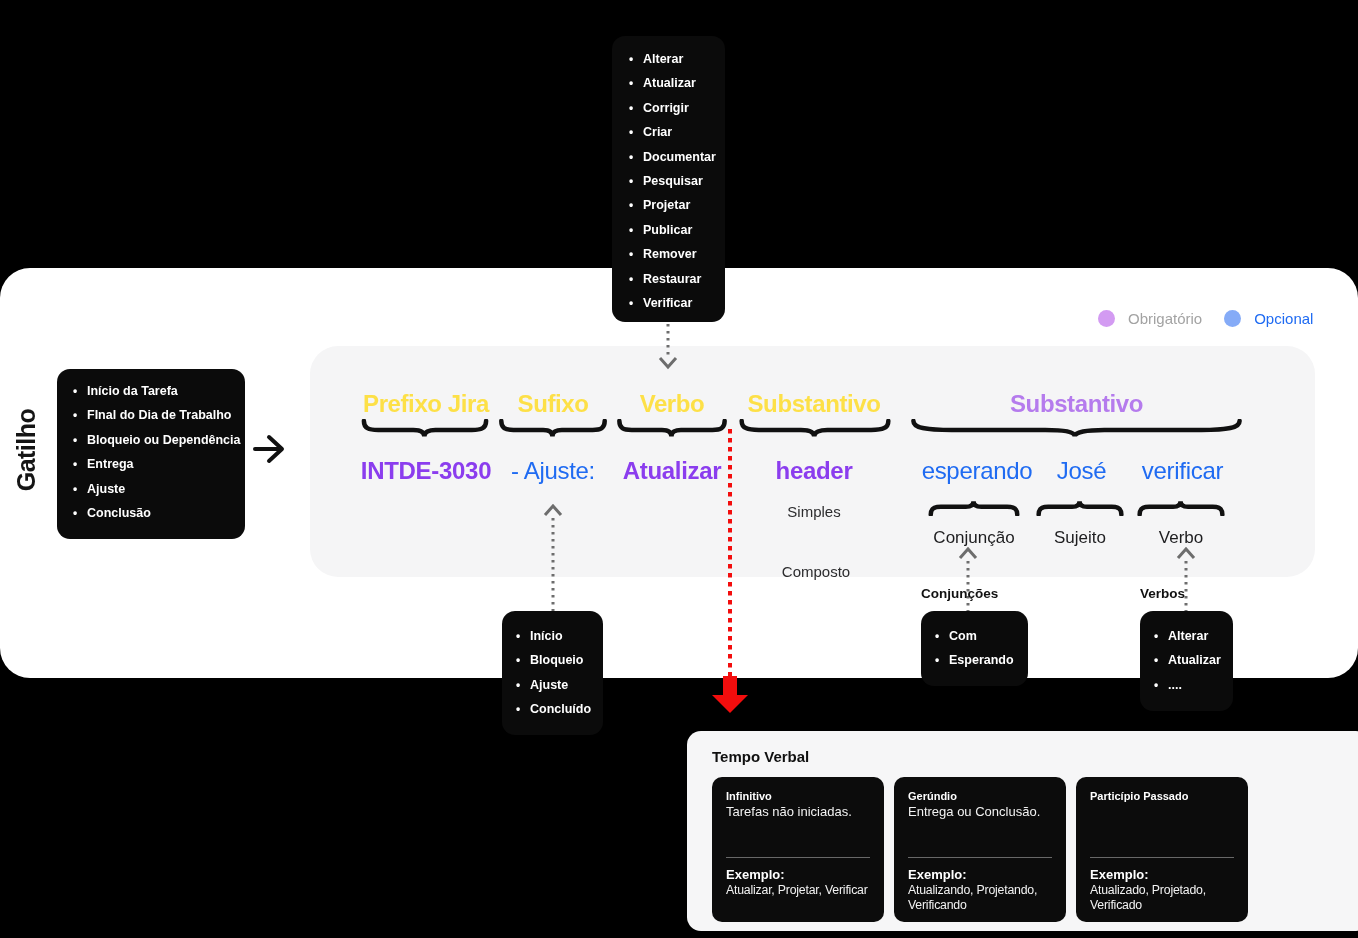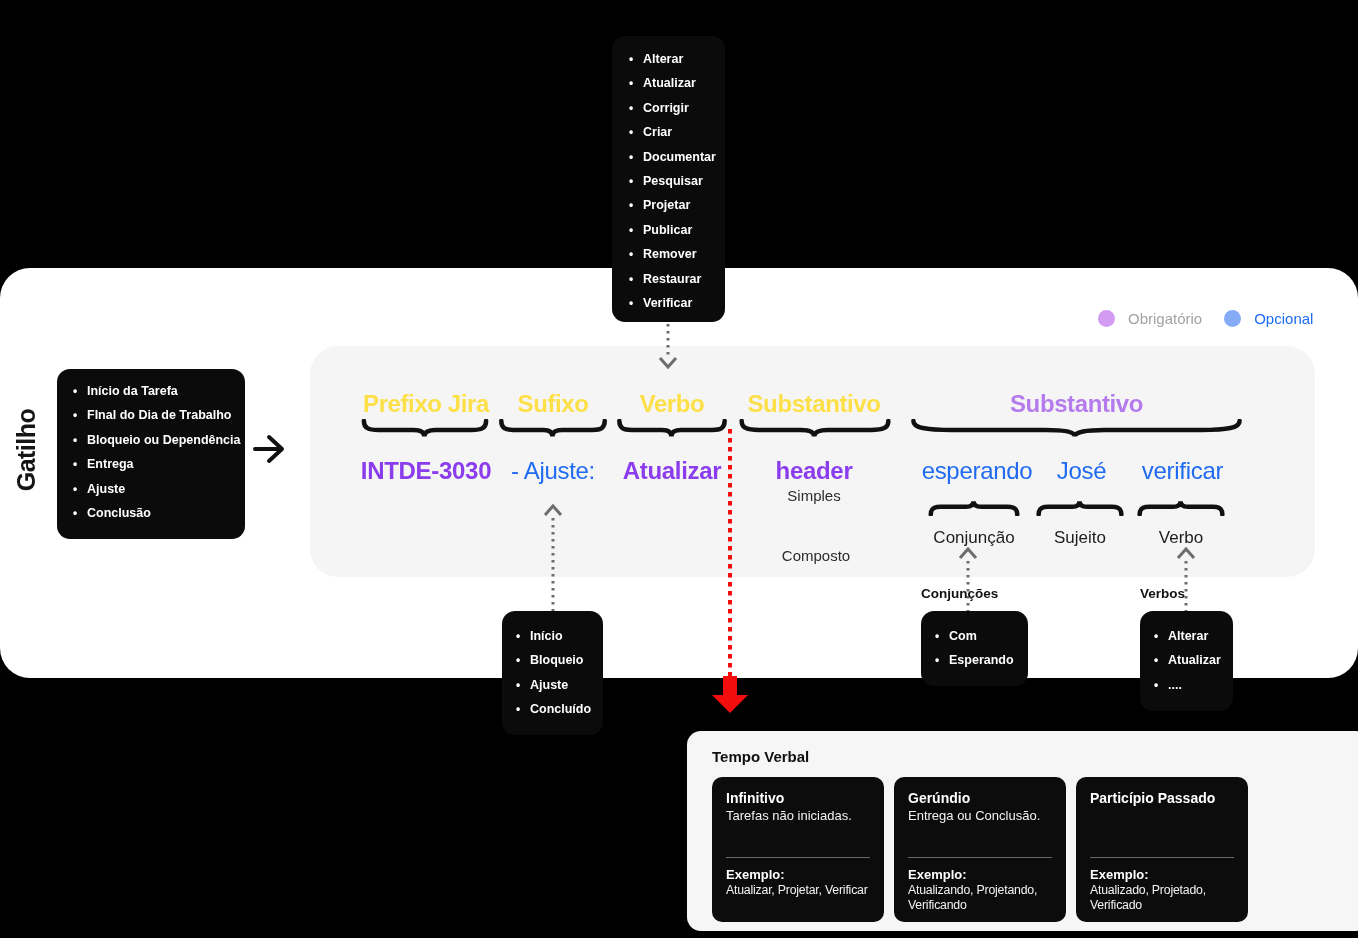--- a/index.html
+++ b/index.html
@@ -36,31 +36,31 @@
   .dot-blue{background:#85abf7;}
   .legend-label{font-size:15px;font-weight:500;}
   .lbl-purple{color:#a3a3a3;}
   .lbl-blue{color:#1f6bf2;}
 
   .hdr{font-weight:700;font-size:24px;color:#fde047;text-align:center;letter-spacing:-0.4px;white-space:nowrap;}
   .hdr-purple{color:#b57bed;}
   .val{font-weight:700;font-size:24px;text-align:center;white-space:nowrap;letter-spacing:-0.3px;}
   .purple{color:#8b3dee;}
   .blue{color:#1f6bf2;font-weight:500;}
-  .sub-label{font-size:15px;color:#2c2c2e;text-align:center;white-space:nowrap;}
+  .sub-label{font-size:15px;color:#2c2c2e;text-align:center;white-space:nowrap;margin-top:16px;}
   .role-label{font-size:17px;color:#1d1d1f;text-align:center;white-space:nowrap;}
   .callout-label{font-weight:700;font-size:13.5px;color:#111;white-space:nowrap;}
   .underlined{margin-left:7px;text-decoration:underline;text-decoration-thickness:3px;text-underline-offset:5px;}
 
   .tempo-panel{left:687px;top:731px;width:683px;height:200px;background:#f6f6f7;border-radius:14px;}
   .tempo-title{position:absolute;left:25px;top:17px;font-weight:700;font-size:15px;color:#101010;}
   .cards{position:absolute;left:25px;top:46px;display:flex;gap:10px;}
   .card{position:relative;width:172px;height:145px;background:#0c0c0c;border-radius:10px;
     padding:13px 14px;box-sizing:border-box;color:#fff;}
-  .card-title{font-weight:700;font-size:14px;}
+  .card-title{font-weight:700;font-size:11px;}
   .card-desc{font-size:13px;line-height:1.18;color:#f2f2f2;margin-top:2px;}
   .card-divider{position:absolute;left:14px;right:14px;top:80px;height:1px;background:#9a9a9a;opacity:.65;}
   .card-ex-label{position:absolute;left:14px;top:90px;font-weight:700;font-size:13px;}
   .card-examples{position:absolute;left:14px;right:12px;top:106px;font-size:12.3px;line-height:1.2;
     letter-spacing:-0.2px;color:#f2f2f2;}
 </style>
 </head>
 <body>
 
 <div class="canvas">

